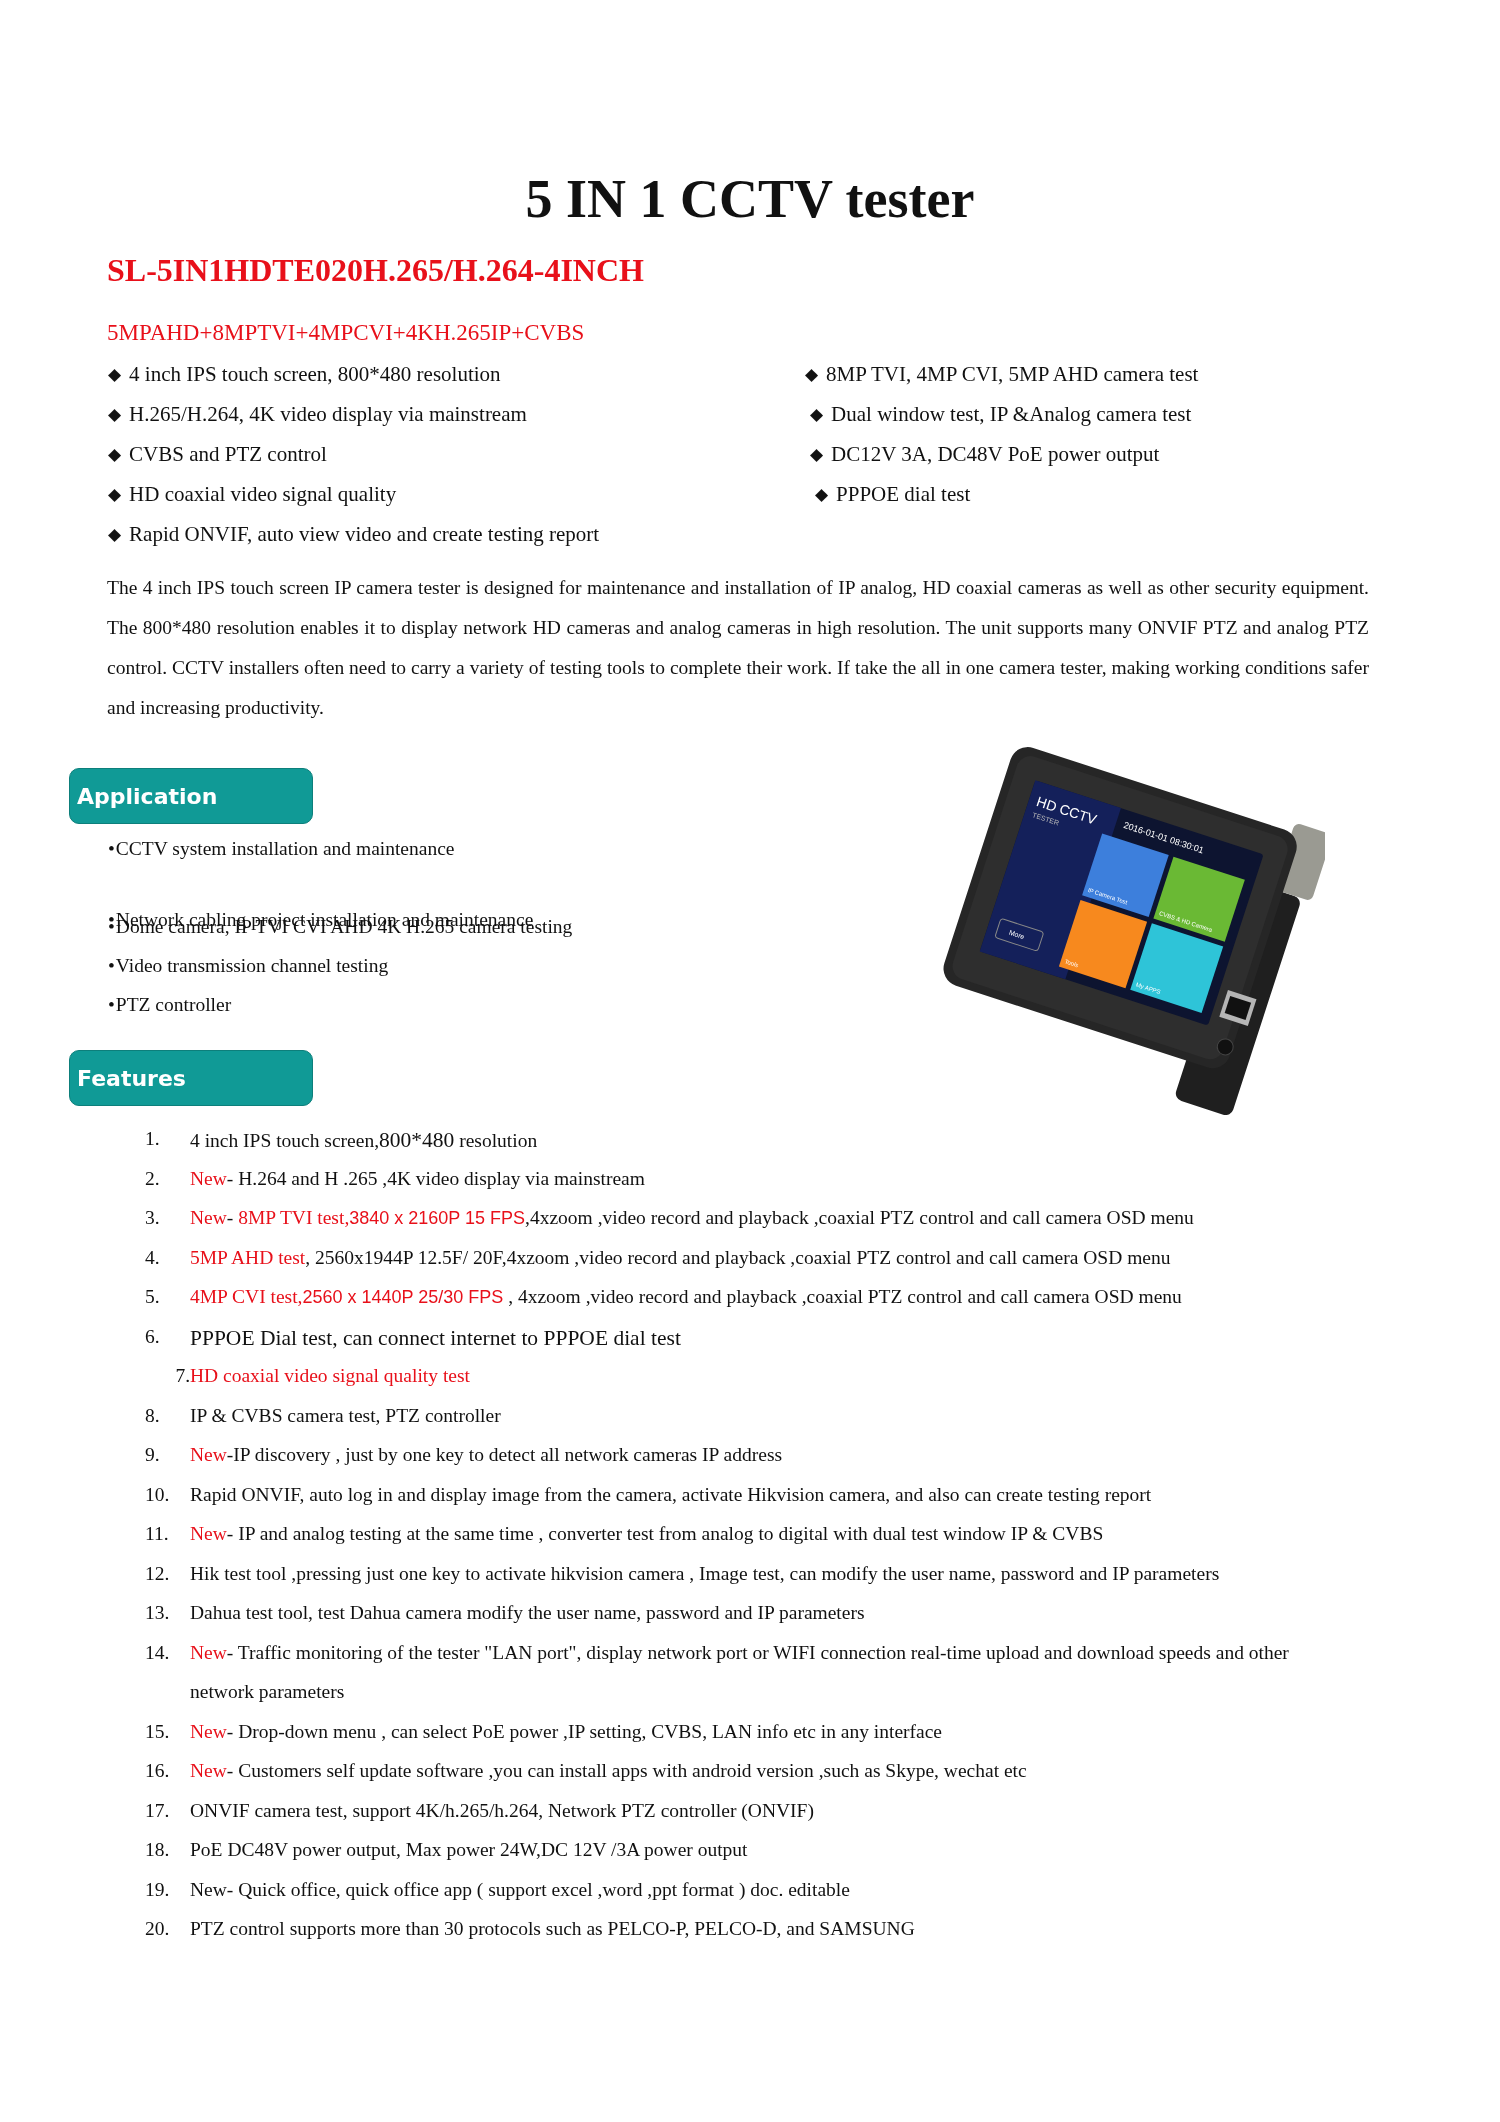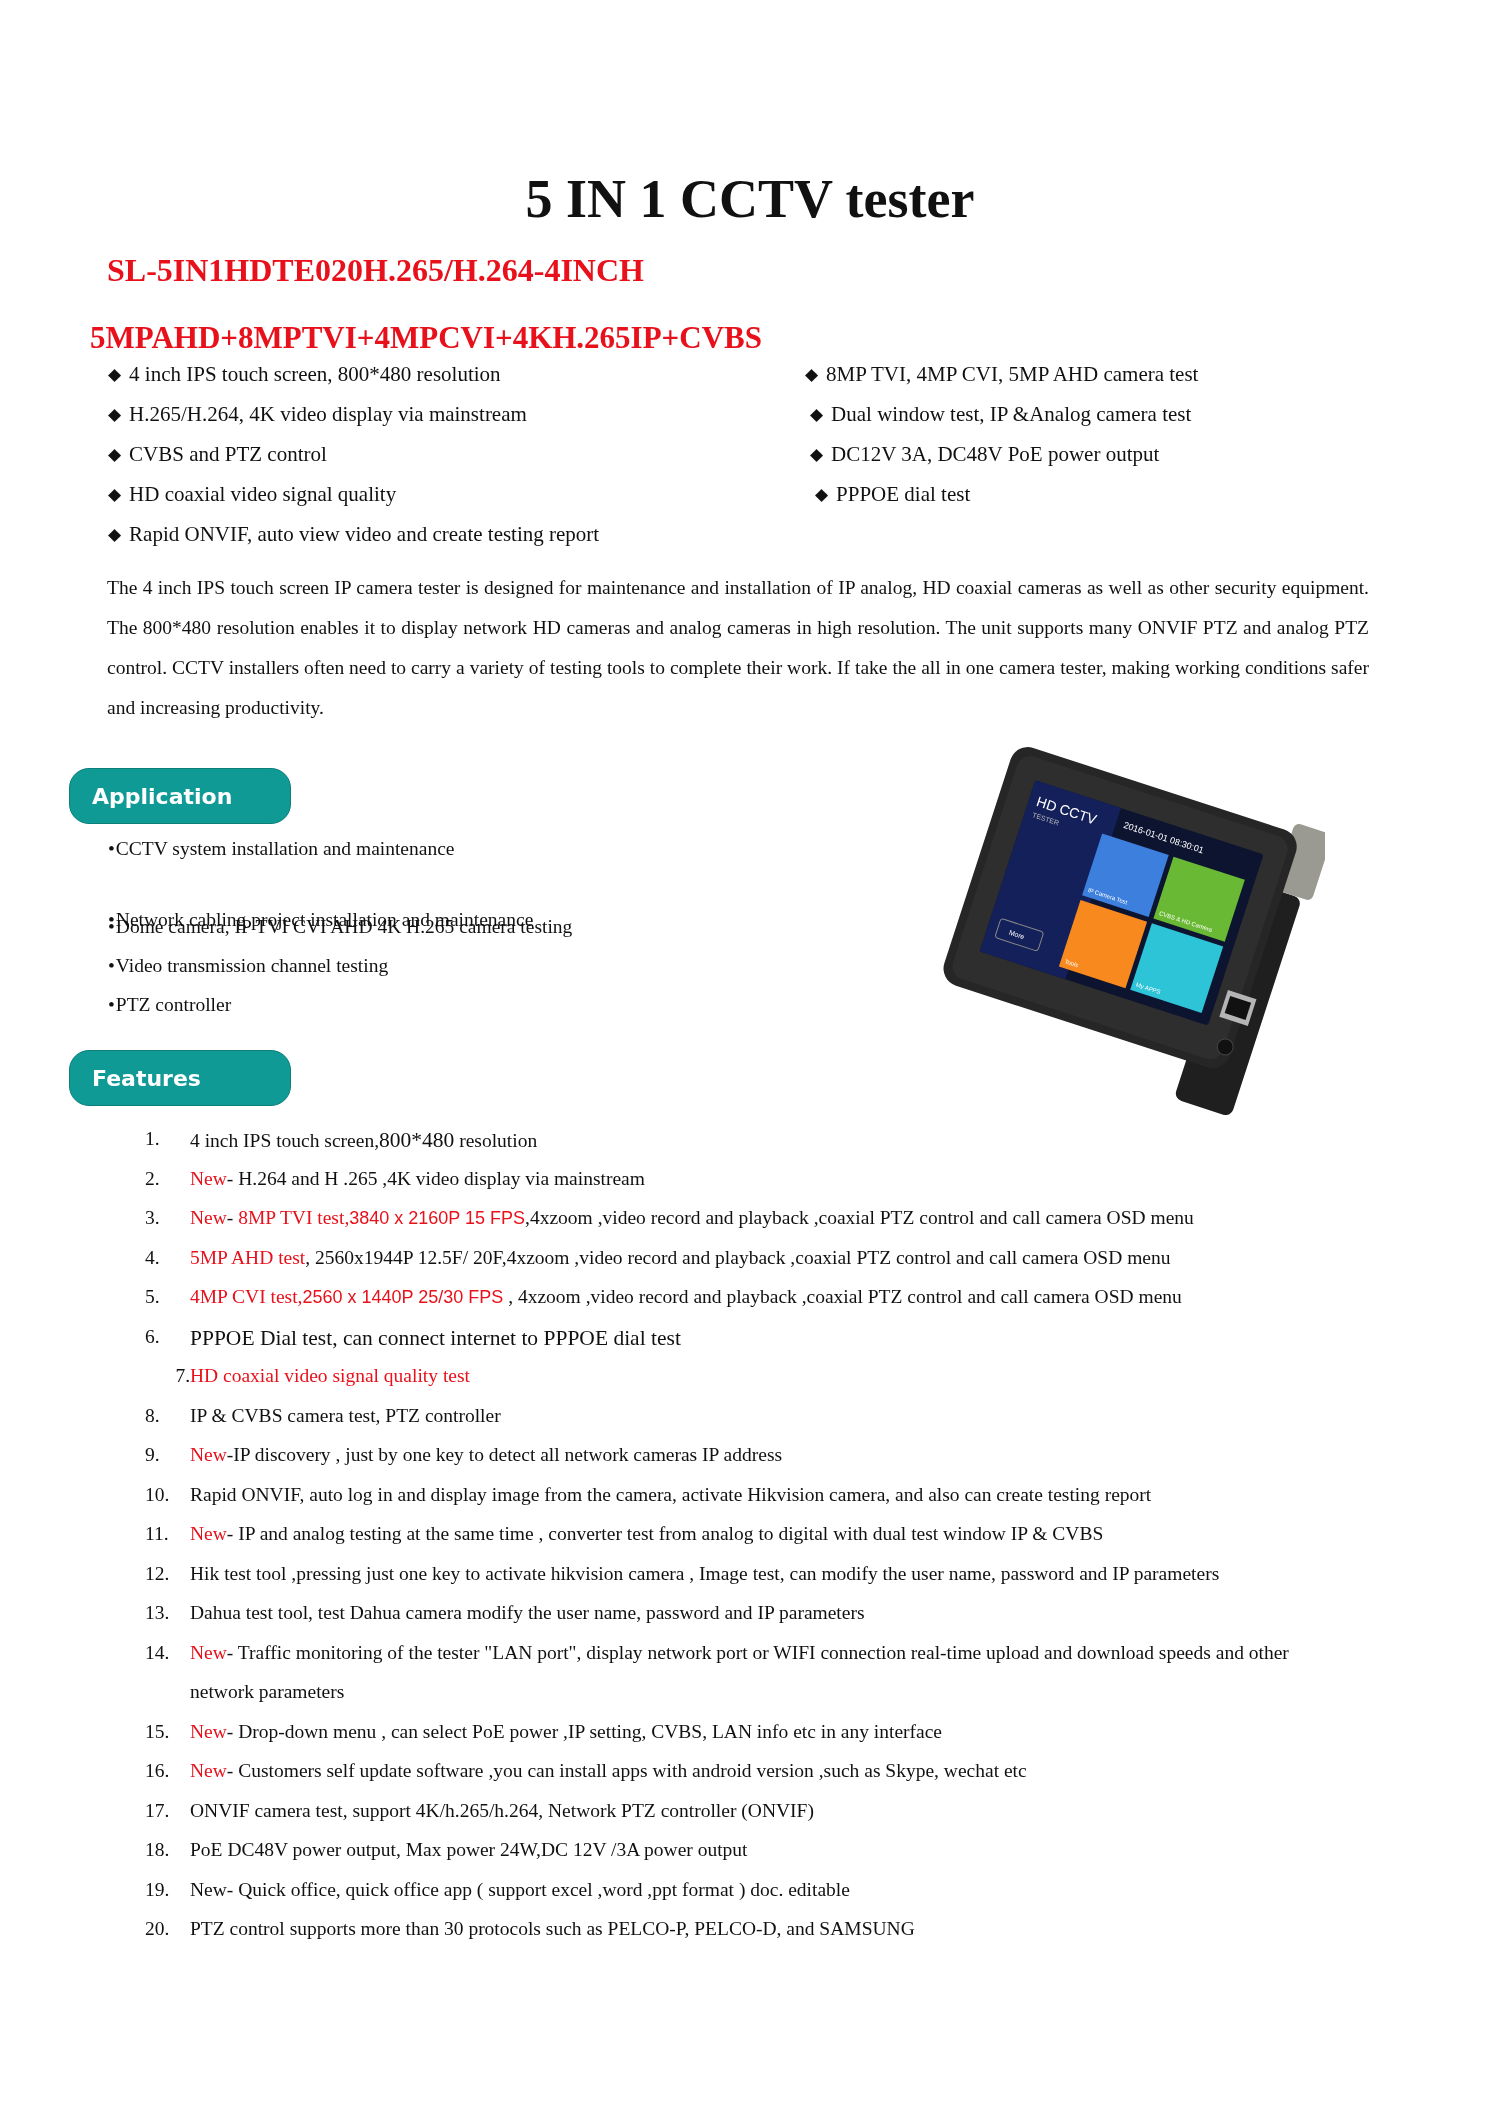--- a/index.html
+++ b/index.html
@@ -2,28 +2,28 @@
 <html><head>
 <meta charset="utf-8">
 <style>
   html, body { margin: 0; padding: 0; background: #ffffff; }
   body { width: 1500px; height: 2122px; position: relative; overflow: hidden;
          font-family: "Liberation Serif", serif; color: #111; }
   .abs { position: absolute; }
   .title { left: 0; width: 1500px; top: 168px; text-align: center; font-weight: bold;
            font-size: 54px; letter-spacing: 0; }
   .model { left: 107px; top: 252px; color: #e8101a; font-weight: bold; font-size: 32px; }
-  .subtitle { left: 90px; top: 320px; color: #e8101a; font-weight: bold; font-size: 31px; }
+  .subtitle { left: 107px; top: 320px; color: #e8101a; font-weight: normal; font-size: 23px; }
   .bullet { font-size: 21px; white-space: nowrap; }
   .bullet .dia { font-size: 17px; margin-right: 8px; position: relative; top: -1px; }
   .para { left: 107px; width: 1262px; top: 568px; font-size: 19.5px; line-height: 40px;
           text-align: justify; }
-  .section-box { width: 222px; height: 56px; background: #109a96; border-radius: 20px;
+  .section-box { width: 244px; height: 56px; background: #109a96; border-radius: 10px;
                  color: #ffffff; font-family: "DejaVu Sans", sans-serif; font-weight: bold;
-                 font-size: 22px; box-sizing: border-box; padding-left: 22px; line-height: 56px;
+                 font-size: 22px; box-sizing: border-box; padding-left: 7px; line-height: 56px;
                  border: 1px solid #0d7f7b; }
   .app-item { left: 108px; font-size: 19.5px; white-space: nowrap; }
   .app-item .dot { margin-right: 1px; }
   .feat-row { left: 145px; font-size: 19.5px; white-space: nowrap; }
   .feat-row .num { display: inline-block; width: 45px; }
   .feat-row .txt { display: inline-block; vertical-align: top; }
   .red { color: #e8101a; }
   .sans-red { color: #e8101a; font-family: "Liberation Sans", sans-serif; font-size: 18px; }
   .big { font-size: 21.5px; }
   .device { left: 925px; top: 735px; width: 400px; height: 380px; }

